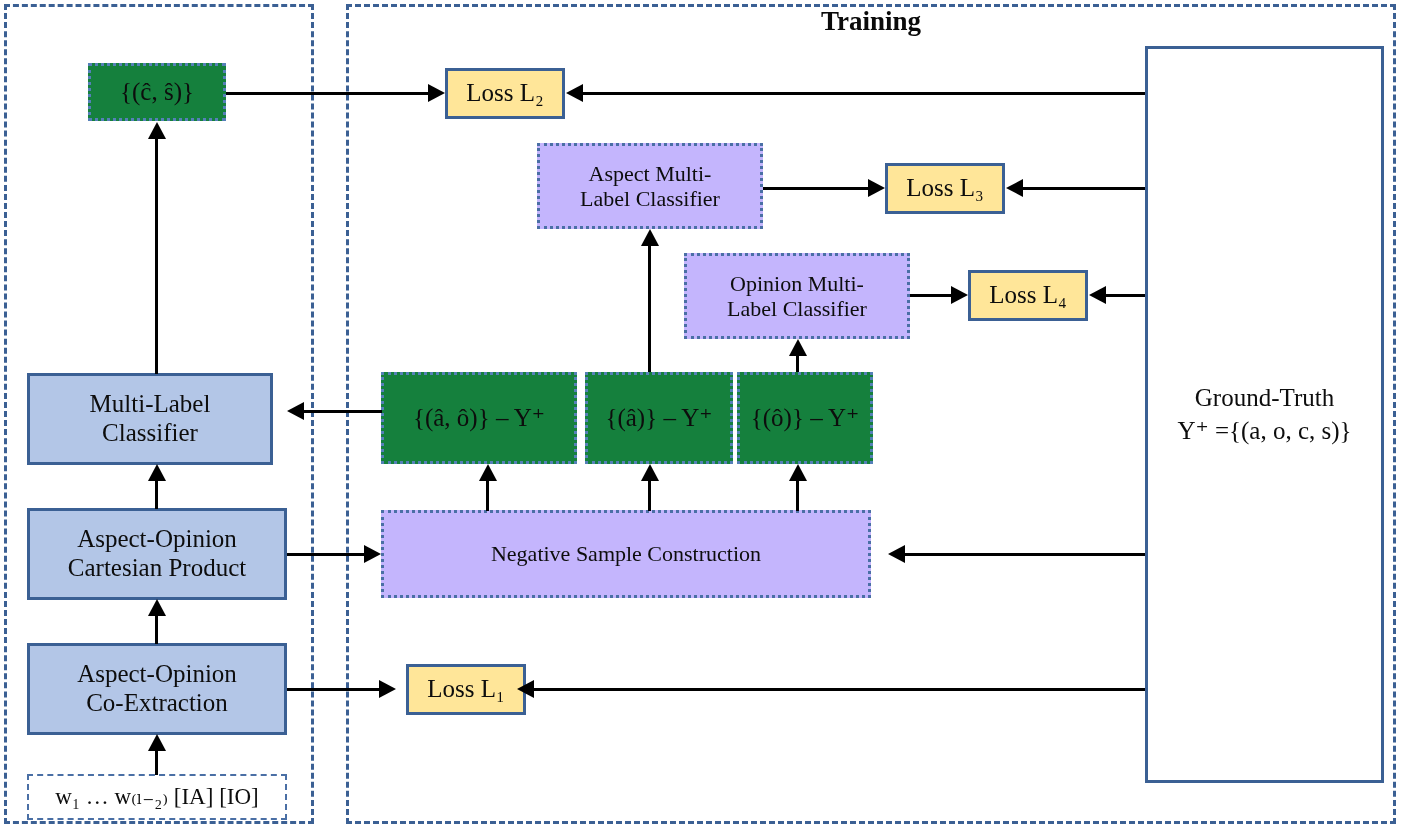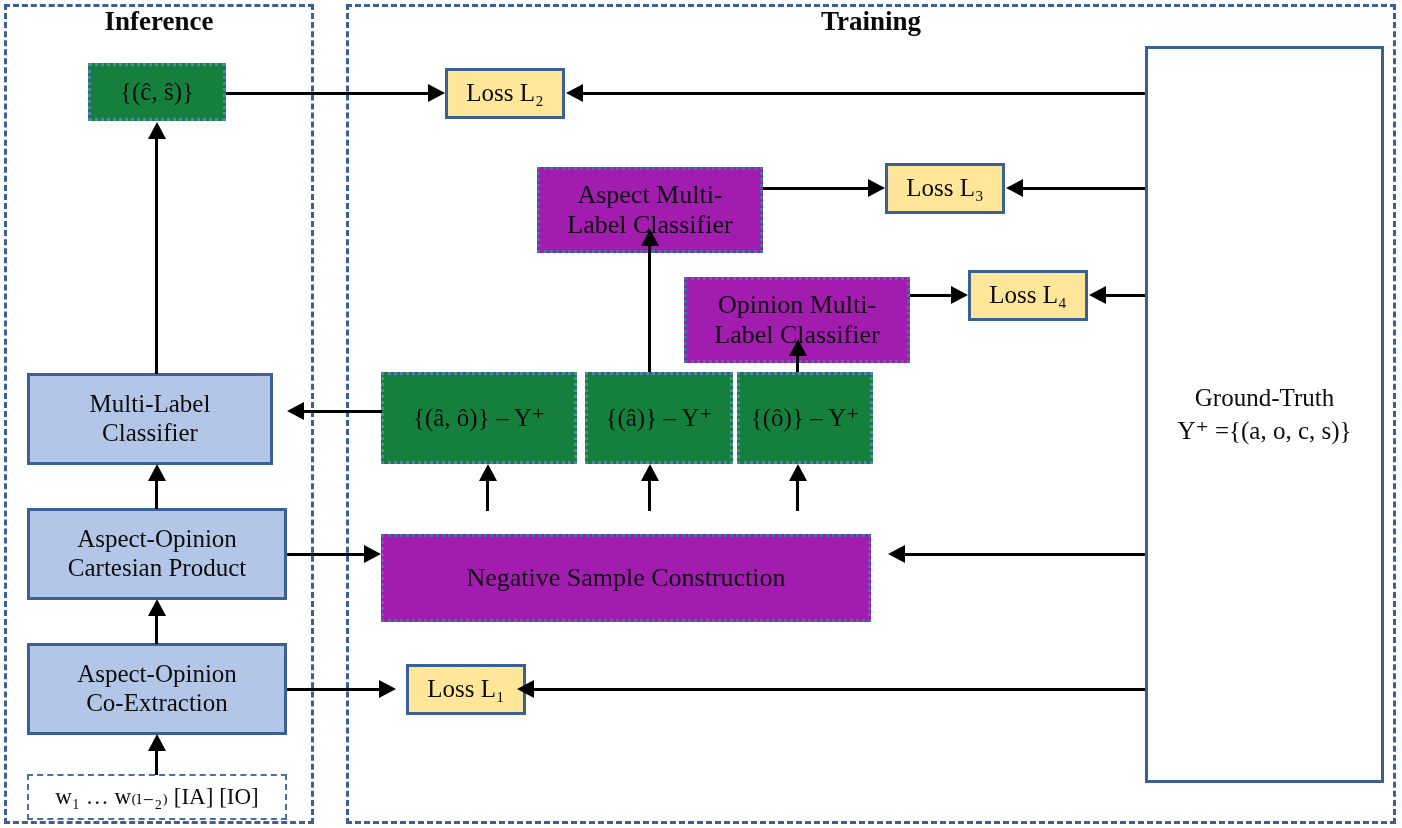--- a/index.html
+++ b/index.html
@@ -44,24 +44,23 @@
     color: #0d0d0d;
     line-height: 1.15;
     white-space: pre-line;
   }
   .node-blue {
     background: #b3c6e7;
     border: 3px solid #3b6094;
     font-size: 25px;
   }
   .node-peach {
-    background: #a21caf;
+    background: #c4b5fd;
     border: 3px dotted #4a6fa5;
-    font-size: 26px;
-    margin-top: 24px;
+    font-size: 22px;
   }
   .node-yellow {
     background: #ffe699;
     border: 3px solid #3b6094;
     font-size: 25px;
   }
   .node-dotted {
     background: #15803d;
     border: 3px dotted #5580b8;
     font-size: 25px;
@@ -107,21 +106,20 @@
   }
 </style>
 </head>
 <body>
 
 <div id="canvas">
 
   <div class="panel" style="left:4px; top:4px; width:310px; height:820px;"></div>
   <div class="panel" style="left:346px; top:4px; width:1050px; height:820px;"></div>
 
-  <div class="panel-title" style="left:4px; top:6px; width:310px;">Inference</div>
   <div class="panel-title" style="left:346px; top:6px; width:1050px;">Training</div>
 
   <div class="node node-dotted" style="left:88px; top:63px; width:138px; height:58px;">{(ĉ, ŝ)}</div>
 
   <div class="node node-blue" style="left:27px; top:373px; width:246px; height:92px;">Multi-Label
 Classifier</div>
 
   <div class="node node-blue" style="left:27px; top:508px; width:260px; height:92px;">Aspect-Opinion
 Cartesian Product</div>
 

